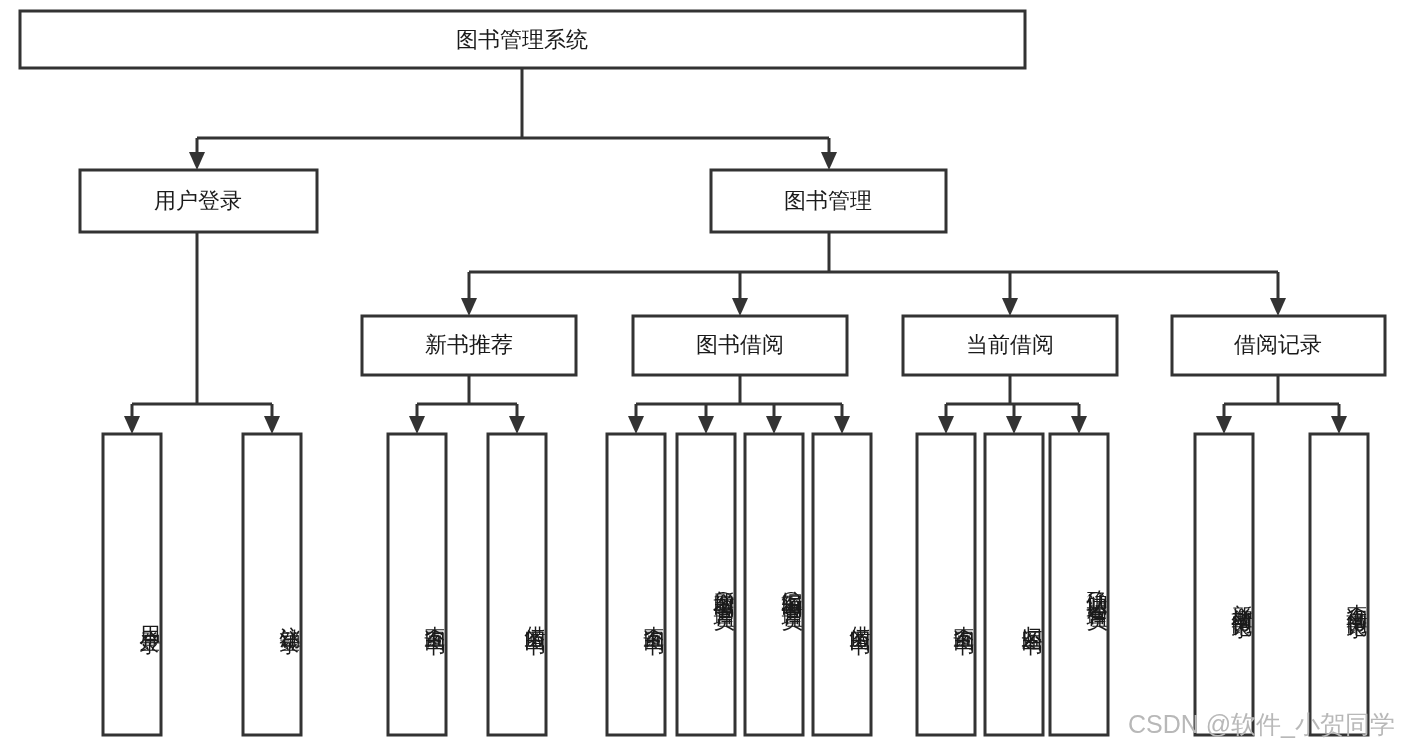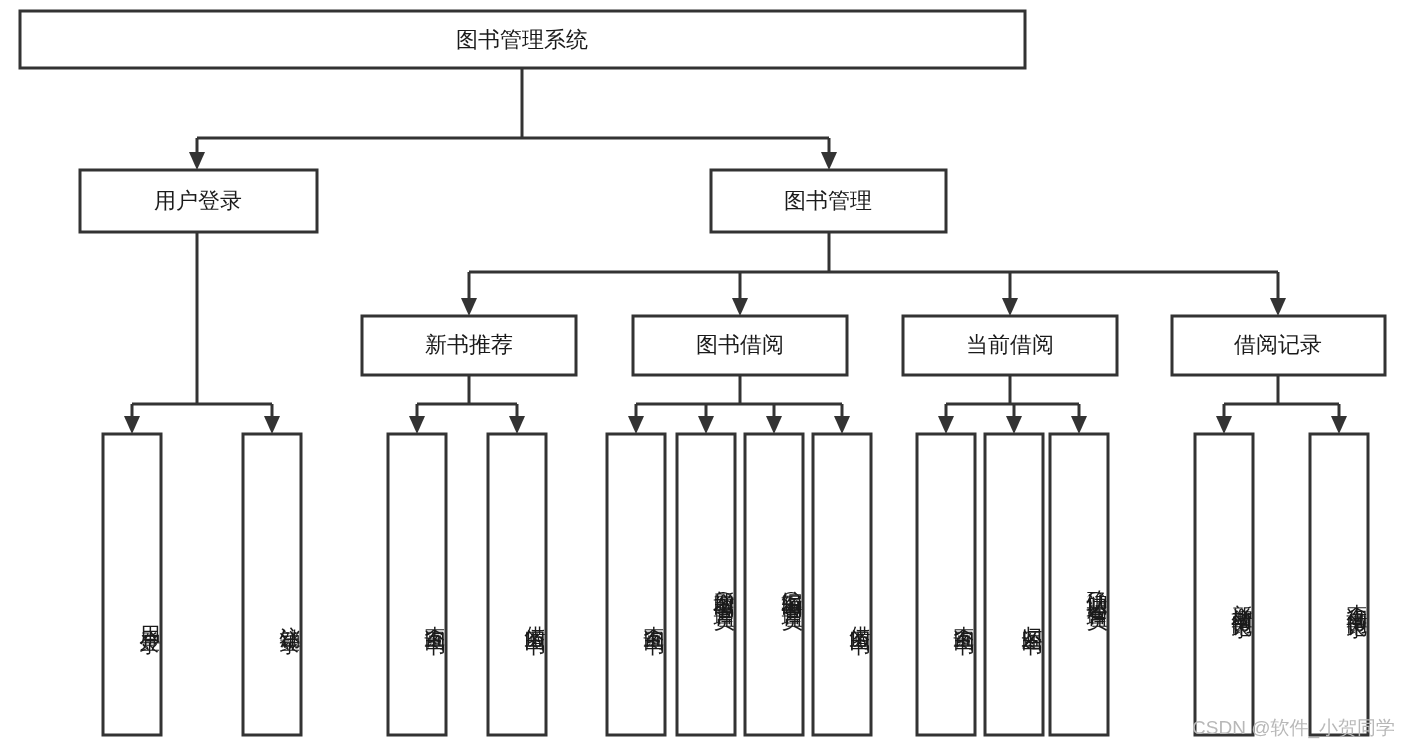--- a/index.html
+++ b/index.html
@@ -60,21 +60,21 @@
     align-items: flex-start;
     justify-content: center;
     white-space: nowrap;
     pointer-events: none;
   }
   .watermark {
     position: absolute;
     right: 10px;
     bottom: 6px;
     font-family: "Liberation Sans", "DejaVu Sans", sans-serif;
-    font-size: 19px;
+    font-size: 25px;
     color: #b8b8b8;
     white-space: nowrap;
   }
 </style>
 </head>
 <body>
 
 <div id="diagram-root">
 
   <svg class="diagram-svg" viewBox="0 0 1405 747">

